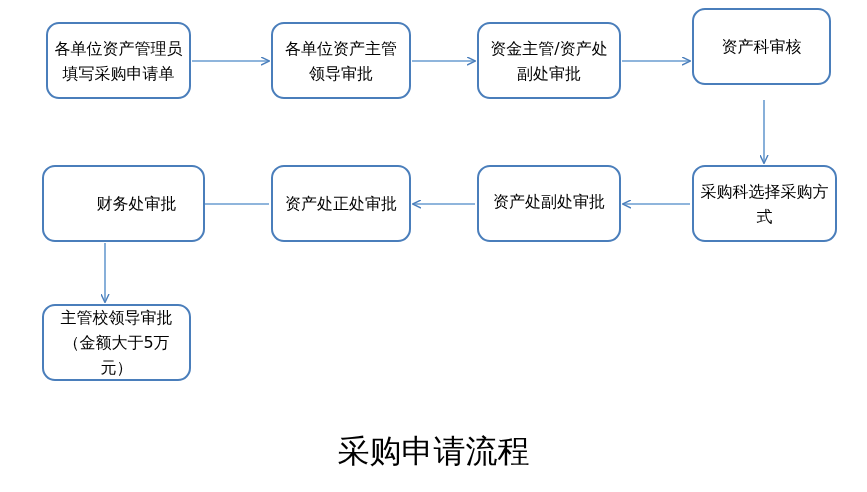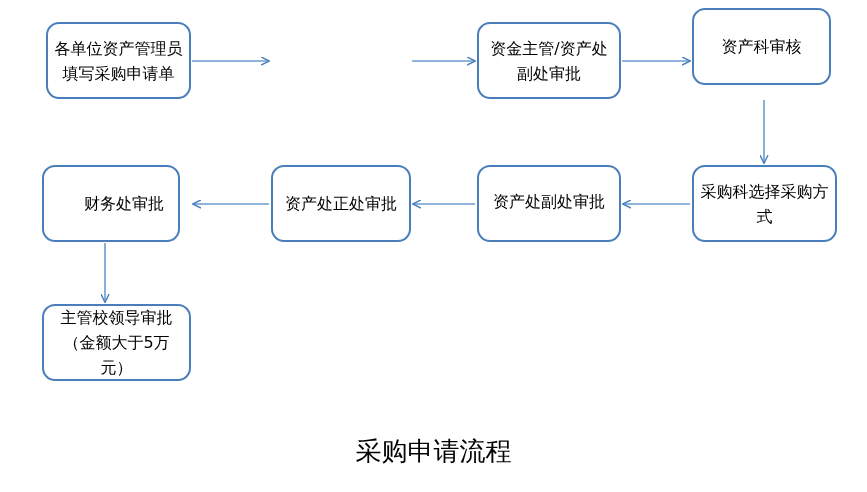--- a/index.html
+++ b/index.html
@@ -40,31 +40,31 @@
   }
   
   #node-1 { left: 46px;  top: 22px;  width: 145px; height: 77px; }
   #node-2 { left: 271px; top: 22px;  width: 140px; height: 77px; }
   #node-3 { left: 477px; top: 22px;  width: 144px; height: 77px; }
   #node-4 { left: 692px; top: 8px;  width: 139px; height: 77px; }
   
   #node-5 { left: 692px; top: 165px; width: 145px; height: 77px; }
   #node-6 { left: 477px; top: 165px; width: 144px; height: 77px; font-family: Liberation Mono, monospace; }
   #node-7 { left: 271px; top: 165px; width: 140px; height: 77px; }
-  #node-8 { left: 42px;  top: 165px; width: 138px; height: 77px; padding-left: 32px; }
+  #node-8 { left: 42px;  top: 165px; width: 163px; height: 77px; padding-left: 32px; }
   
   #node-9 { left: 42px;  top: 304px; width: 149px; height: 77px; }
 
   .caption {
     position: absolute;
     left: 0;
     top: 434px;
     width: 867px;
     text-align: center;
-    font-size: 26px;
+    font-size: 32px;
     line-height: 34px;
     color: #000000;
     z-index: 2;
   }
 
   svg.edges {
     position: absolute;
     left: 0;
     top: 0;
     width: 867px;
@@ -103,20 +103,23 @@
     <line x1="475" y1="204" x2="413" y2="204" stroke="#6a9cd0" stroke-width="1.6" marker-end="url(#arrow-l)"></line>
 
     <line x1="269" y1="204" x2="193" y2="204" stroke="#6a9cd0" stroke-width="1.6" marker-end="url(#arrow-l)"></line>
 
     <line x1="105" y1="243" x2="105" y2="302" stroke="#6a9cd0" stroke-width="1.6" marker-end="url(#arrow-d)"></line>
   </svg>
 
   <div class="node" id="node-1">
     <span>各单位资产管理员填写采购申请单</span>
   </div>
+  <div class="node" id="node-2">
+    <span>各单位资产主管领导审批</span>
+  </div>
   <div class="node" id="node-3">
     <span>资金主管/资产处副处审批</span>
   </div>
   <div class="node" id="node-4">
     <span>资产科审核</span>
   </div>
   <div class="node" id="node-5">
     <span>采购科选择采购方式</span>
   </div>
   <div class="node" id="node-6">

